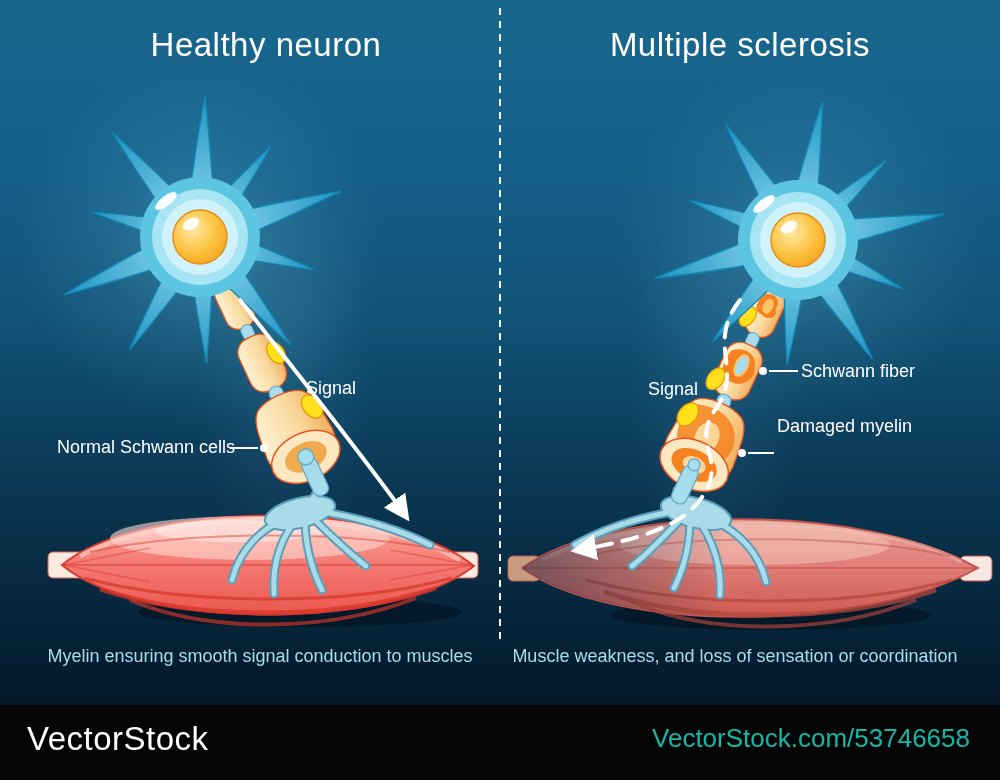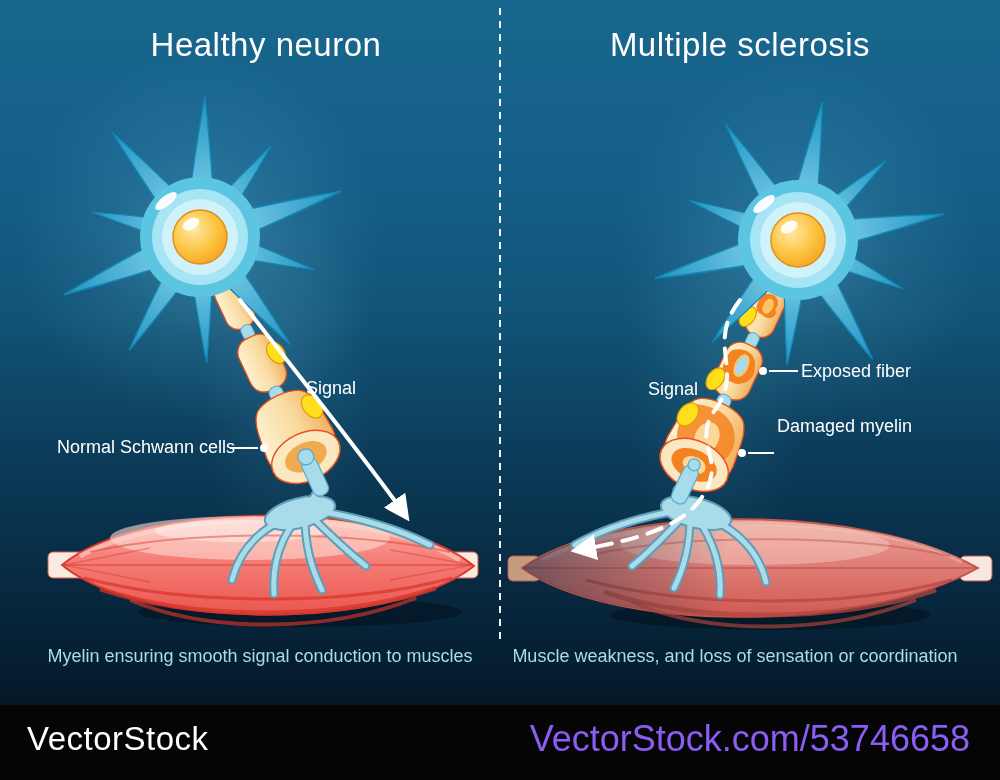--- a/index.html
+++ b/index.html
@@ -32,21 +32,21 @@
     position:absolute; left:499px; top:8px; width:2px; height:636px;
     background:repeating-linear-gradient(180deg,#ffffff 0 7px, rgba(255,255,255,0) 7px 13px);
     opacity:.95;
   }
   .footer {
     position:absolute; left:0; bottom:0; width:1000px; height:75px;
     background:#050505; display:flex; align-items:center;
     justify-content:space-between; box-sizing:border-box; padding:0 30px 8px 27px;
   }
   .brand  { color:#fff; font-size:33px; letter-spacing:.5px; }
-  .credit { color:#8b5cf6; font-size:36px;text-align:center; }
+  .credit { color:#14b8a6; font-size:26px;text-align:center; }
 </style>
 </head>
 <body>
 
 <div class="stage">
 
   <svg id="svgL" class="panel-svg" width="500" height="645" viewBox="0 0 500 645">
     <defs>
       <linearGradient id="spikeL" x1="0" y1="1" x2="0" y2="0">
         <stop offset="0" stop-color="#a7e4f4"></stop>
@@ -285,21 +285,21 @@
 
   <div class="title" id="titleR">Multiple sclerosis</div>
   <div class="title" id="titleL">Healthy neuron</div>
 
   <div class="label" style="left:306px; top:378px;">Signal</div>
   <div class="label" style="left:57px; top:437px;">Normal Schwann cells</div>
   <div class="pline" style="left:230px; top:447px; width:28px;"></div>
   <div class="pdot" style="left:260px; top:444px;"></div>
 
   <div class="label" style="left:648px; top:379px;">Signal</div>
-  <div class="label" style="left:801px; top:361px;">Exposed fiber</div>
+  <div class="label" style="left:801px; top:361px;">Schwann fiber</div>
   <div class="pline" style="left:769px; top:370px; width:29px;"></div>
   <div class="pdot" style="left:759px; top:367px;"></div>
   <div class="label" style="left:777px; top:416px;">Damaged myelin</div>
   <div class="pline" style="left:748px; top:452px; width:26px;"></div>
   <div class="pdot" style="left:738px; top:449px;"></div>
 
   <div class="caption" id="captionL">Myelin ensuring smooth signal conduction to muscles</div>
   <div class="caption" id="captionR">Muscle weakness, and loss of sensation or coordination</div>
 
   <div class="footer">

